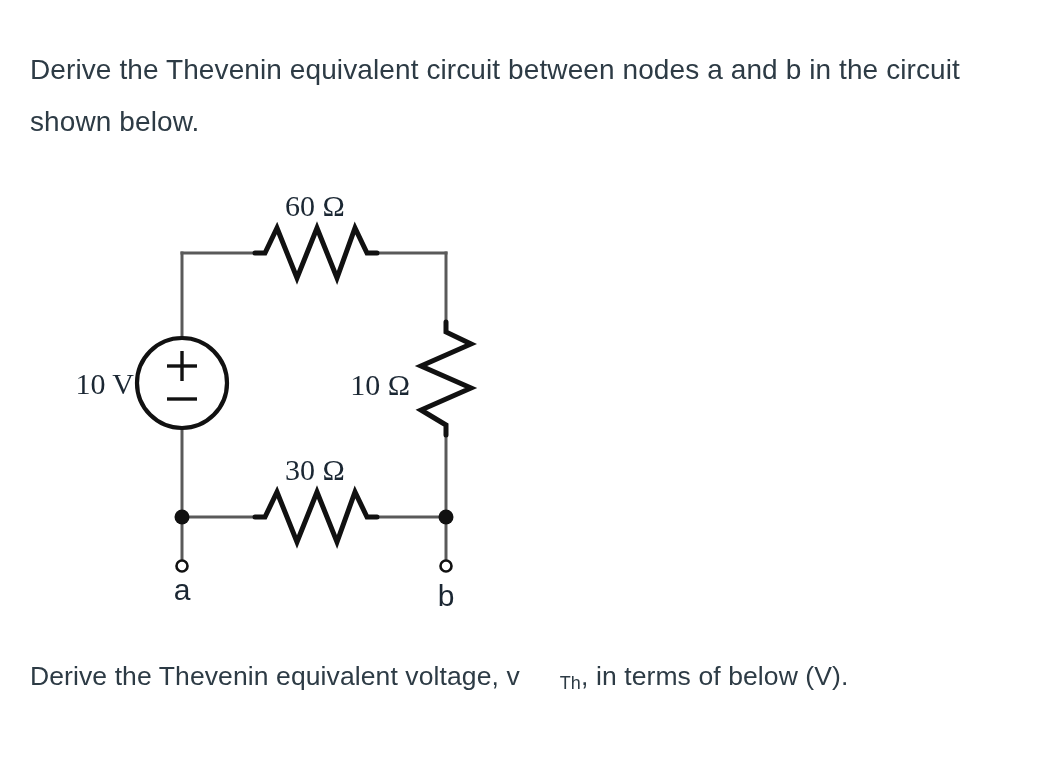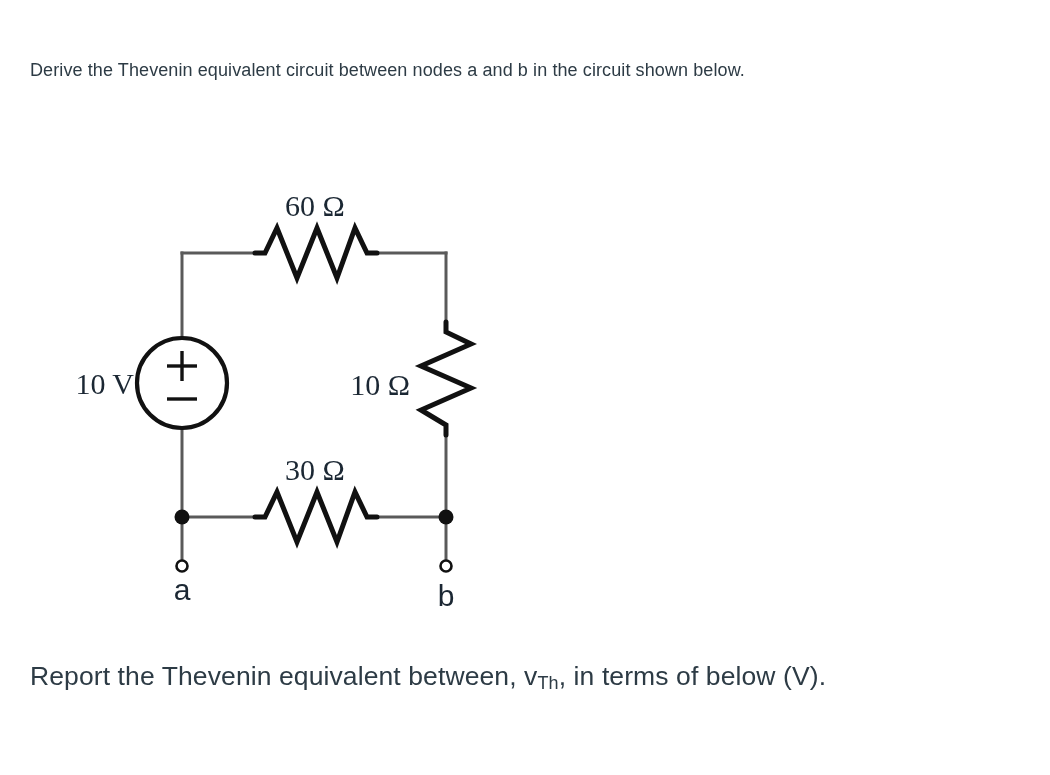--- a/index.html
+++ b/index.html
@@ -22,40 +22,41 @@
     top: 0;
     width: 1050px;
     height: 775px;
     background: #ffffff;
   }
   .prompt-top {
     position: absolute;
     left: 30px;
     top: 44px;
     width: 1005px;
-    font-size: 18px;
+    font-size: 28px;
     line-height: 52px;
     letter-spacing: 0.1px;
     color: #2d3b45;
   }
   .prompt-bottom {
     position: absolute;
     left: 30px;
     top: 650px;
     width: 1005px;
     font-size: 26.5px;
     line-height: 52px;
     letter-spacing: 0.1px;
     color: #2d3b45;
   }
   .prompt-bottom .var-sub {
     font-size: 18px;
     vertical-align: baseline;
     position: relative;
     top: 4px;
+    margin-left: 40px;
   }
   .circuit-wrap {
     position: absolute;
     left: 0px;
     top: 170px;
     width: 520px;
     height: 450px;
     padding-left: 22px;
   }
   svg.circuit {
@@ -155,16 +156,16 @@
 
       <circle class="term-circle" cx="160" cy="396" r="5.5"></circle>
       <circle class="term-circle" cx="424" cy="396" r="5.5"></circle>
       <text class="term-label" x="160" y="430" text-anchor="middle">a</text>
       <text class="term-label" x="424" y="436" text-anchor="middle">b</text>
 
     </svg>
   </div>
 
   <div class="prompt-bottom">
-    <span>Report the Thevenin equivalent between, v</span><span class="var-sub">Th</span><span>, in terms of below (V).</span>
+    <span>Derive the Thevenin equivalent voltage, v</span><span class="var-sub">Th</span><span>, in terms of below (V).</span>
   </div>
 
 </div>
 
 </body></html>

